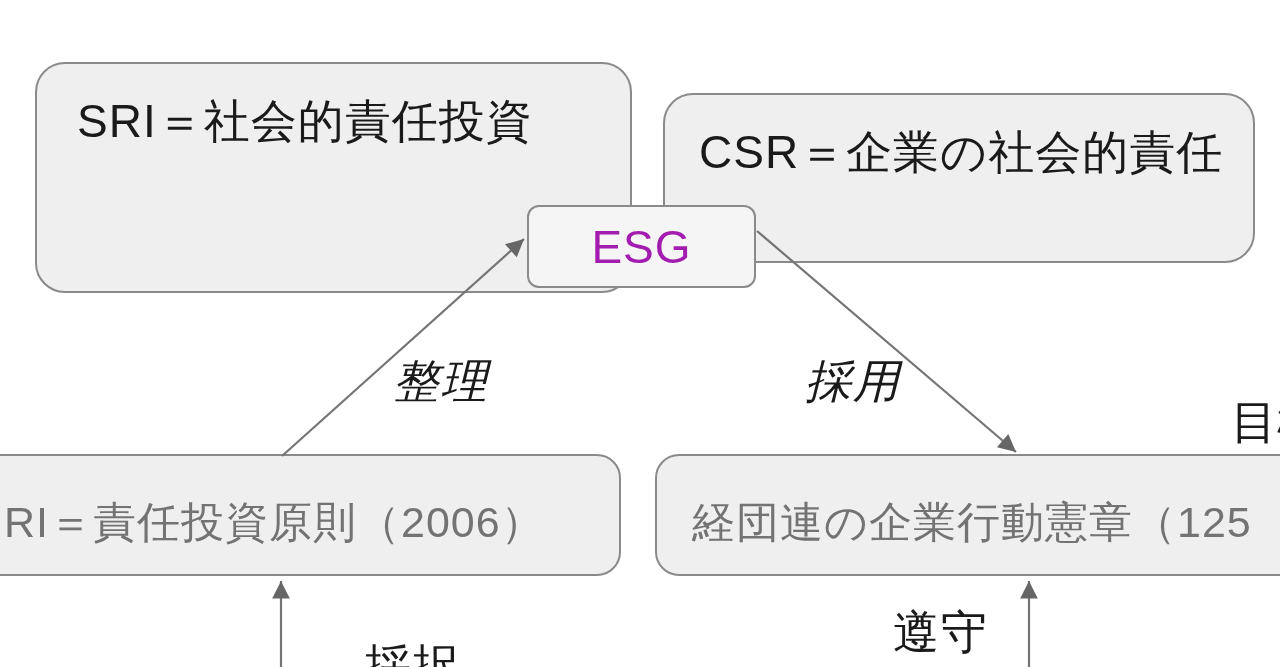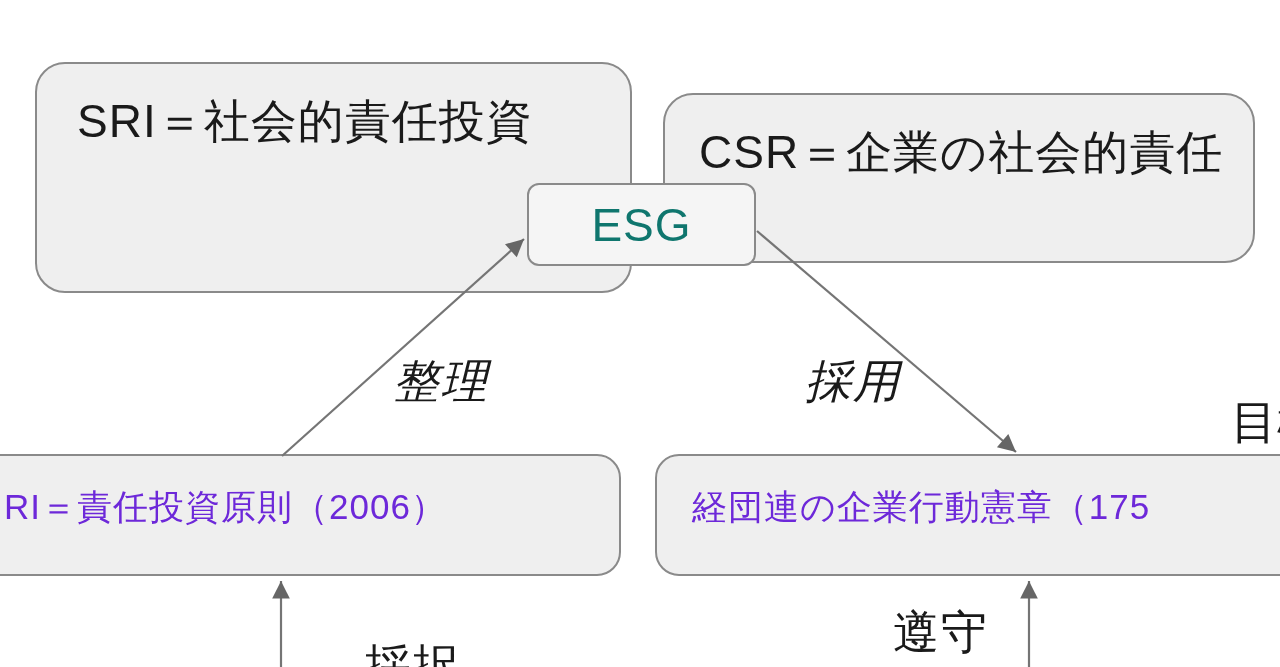--- a/index.html
+++ b/index.html
@@ -27,40 +27,41 @@
   .node-text {
     position: absolute;
     font-size: 46px;
     letter-spacing: 1px;
     line-height: 1;
     white-space: nowrap;
     color: #1a1a1a;
   }
   .node-text-sm {
     position: absolute;
-    font-size: 35px;
+    font-size: 43px;
     letter-spacing: 1px;
     line-height: 1;
     white-space: nowrap;
-    color: #6d28d9;
+    color: #737373;
+    margin-top: 12px;
   }
   #esg-box {
     position: absolute;
-    left: 527px; top: 183px;
+    left: 527px; top: 205px;
     width: 229px; height: 83px;
     background: #f5f5f5;
     border: 2.5px solid #8a8a8a;
     border-radius: 12px;
     box-sizing: border-box;
     display: flex;
     align-items: center;
     justify-content: center;
     font-size: 46px;
     letter-spacing: 1px;
-    color: #0f766e;
+    color: #a21caf;
     z-index: 3;
   }
   .edge-label {
     position: absolute;
     font-size: 46px;
     letter-spacing: 2px;
     line-height: 1;
     white-space: nowrap;
     color: #1a1a1a;
     z-index: 4;
@@ -88,21 +89,21 @@
 
   <div id="esg-box">
     <span>ESG</span>
   </div>
 
   <div class="node node-wide" style="left:-72px; top:454px; width:693px; height:122px; z-index:1;">
     <span class="node-text-sm" style="left:74px; top:33px;">RI＝責任投資原則（2006）</span>
   </div>
 
   <div class="node node-wide" style="left:655px; top:454px; width:680px; height:122px; z-index:1;">
-    <span class="node-text-sm" style="left:35px; top:33px;">経団連の企業行動憲章（175</span>
+    <span class="node-text-sm" style="left:35px; top:33px;">経団連の企業行動憲章（125</span>
   </div>
 
   <svg id="arrow-layer" viewBox="0 0 1280 667" xmlns="http://www.w3.org/2000/svg">
     <defs>
       <marker id="ah" viewBox="0 0 10 10" refX="10" refY="5" markerWidth="11" markerHeight="8" orient="auto" markerUnits="strokeWidth">
         <path d="M0,0 L10,5 L0,10 Z" fill="#666666"></path>
       </marker>
     </defs>
     <line x1="282" y1="456" x2="524" y2="239" stroke="#757575" stroke-width="2.2" marker-end="url(#ah)"></line>
     <line x1="757" y1="231" x2="1016" y2="452" stroke="#757575" stroke-width="2.2" marker-end="url(#ah)"></line>

